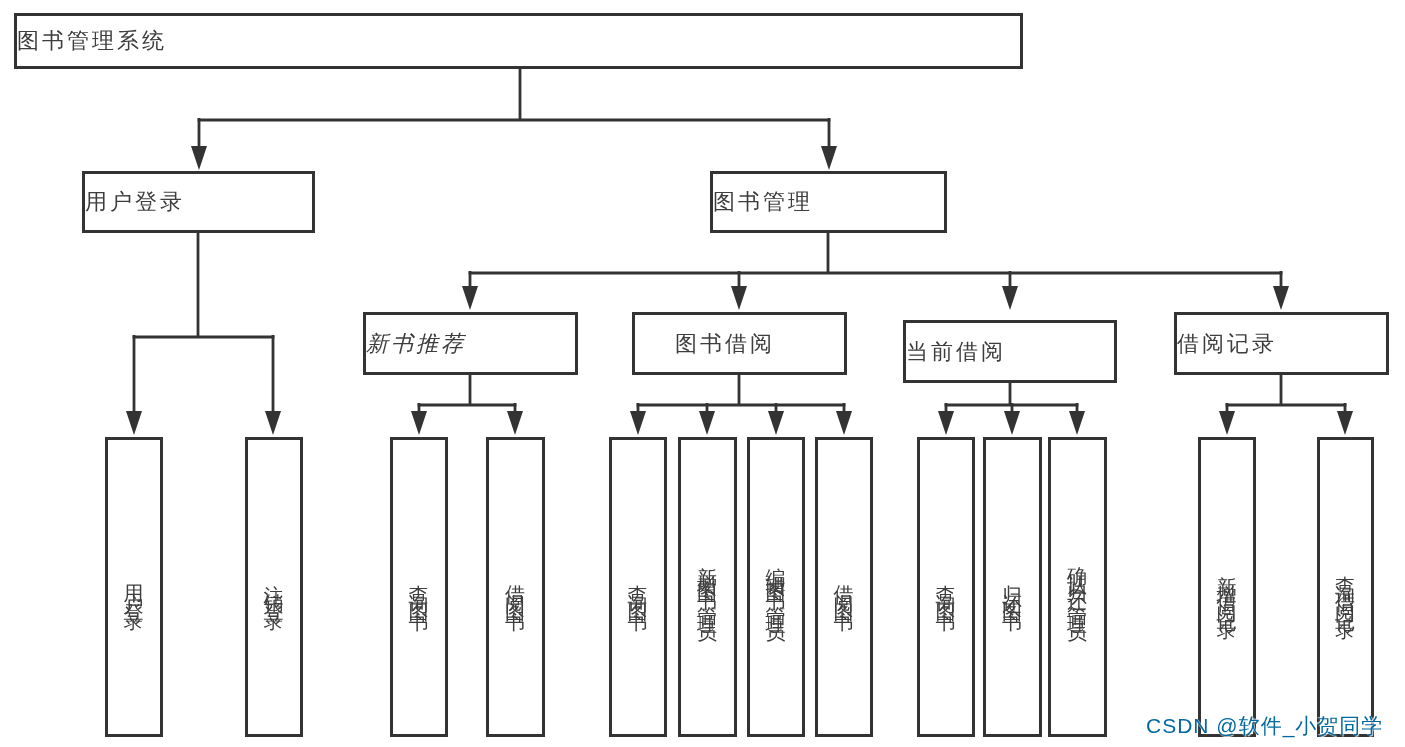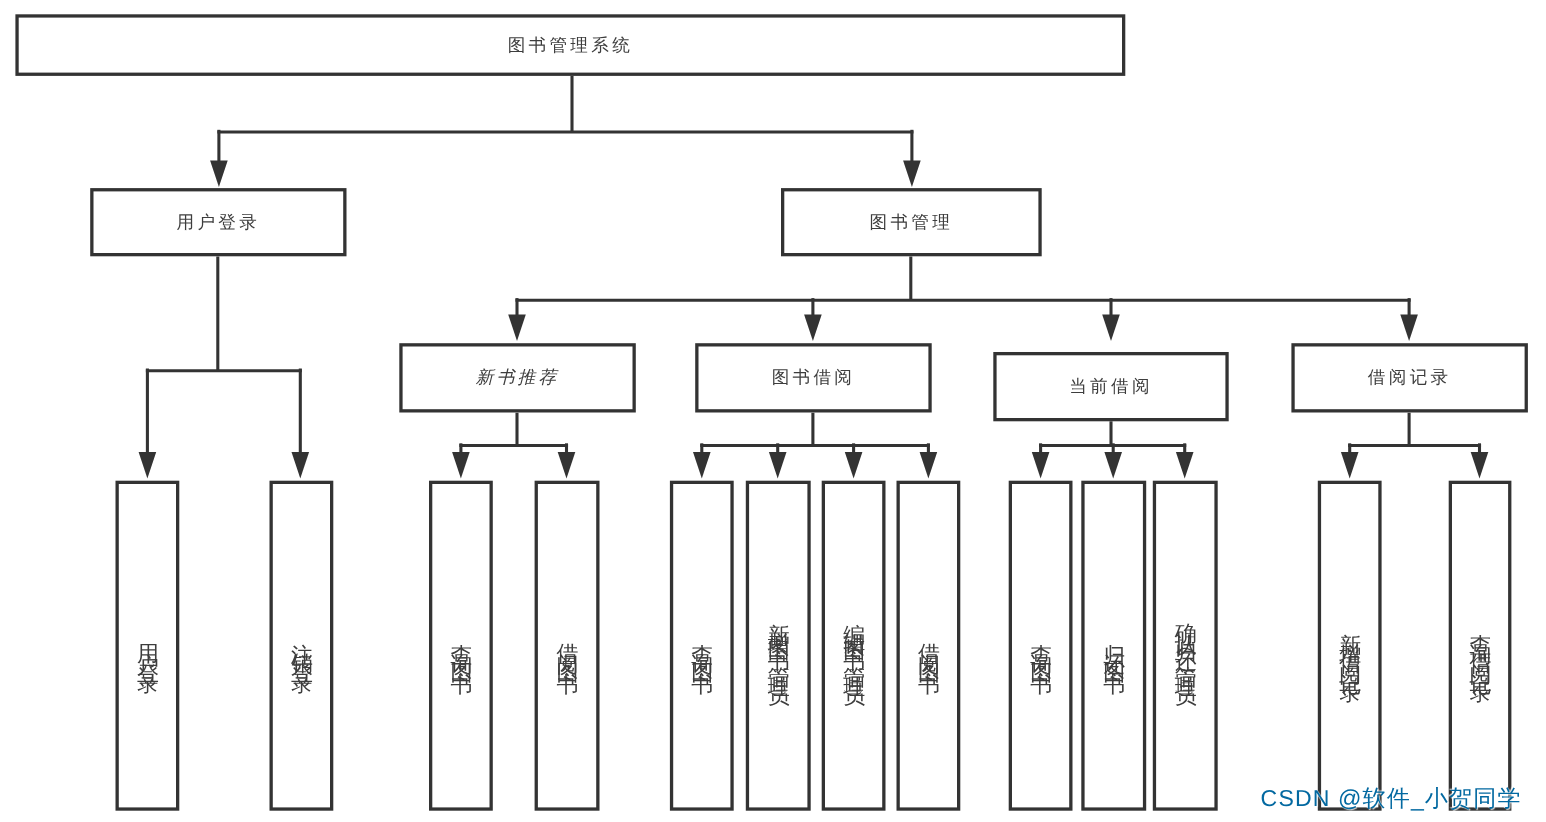--- a/index.html
+++ b/index.html
@@ -17,22 +17,21 @@
     left: 0; top: 0;
     width: 1405px; height: 747px;
   }
   .hbox {
     position: absolute;
     box-sizing: border-box;
     border: 3px solid #333333;
     background: #ffffff;
     display: flex;
     align-items: center;
-    justify-content: center;
-    font-size: 16px;
+    font-size: 22px;
     letter-spacing: 3px;
     white-space: nowrap;
   }
   .vbox {
     position: absolute;
     box-sizing: border-box;
     border: 3px solid #333333;
     background: #ffffff;
     top: 437px;
     height: 300px;
@@ -135,21 +134,21 @@
   <div class="hbox" style="left:82px; top:171px; width:233px; height:62px;">
     <span>用户登录</span>
   </div>
   <div class="hbox" style="left:710px; top:171px; width:237px; height:62px;">
     <span>图书管理</span>
   </div>
 
   <div class="hbox" style="left:363px; top:312px; width:215px; height:63px;font-style:italic;">
     <span>新书推荐</span>
   </div>
-  <div class="hbox" style="left:632px; top:312px; width:215px; height:63px;">
+  <div class="hbox" style="left:632px; top:312px; width:215px; height:63px;padding-left:40px;">
     <span>图书借阅</span>
   </div>
   <div class="hbox" style="left:903px; top:320px; width:214px; height:63px;">
     <span>当前借阅</span>
   </div>
   <div class="hbox" style="left:1174px; top:312px; width:215px; height:63px;">
     <span>借阅记录</span>
   </div>
 
   <div class="vbox" style="left:105px; width:58px;">

